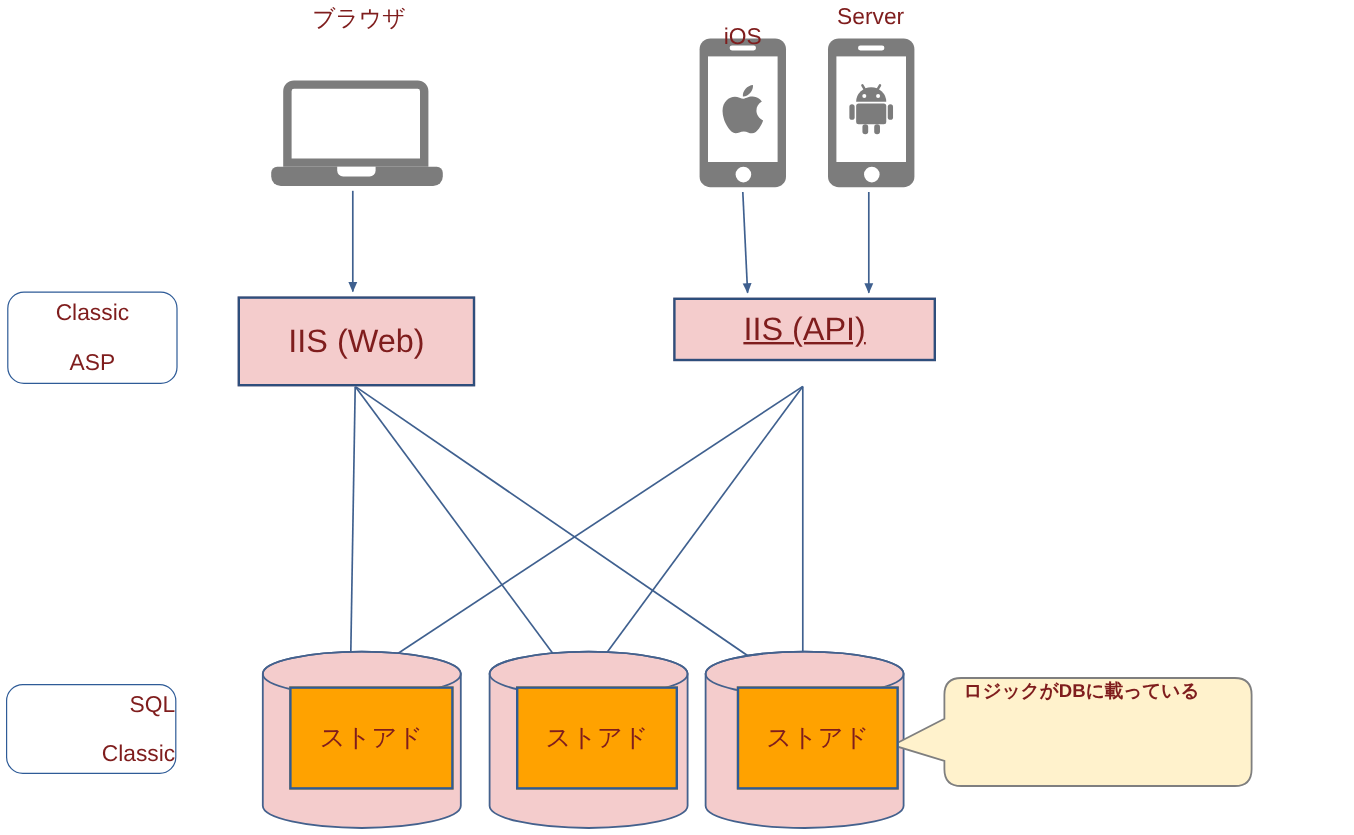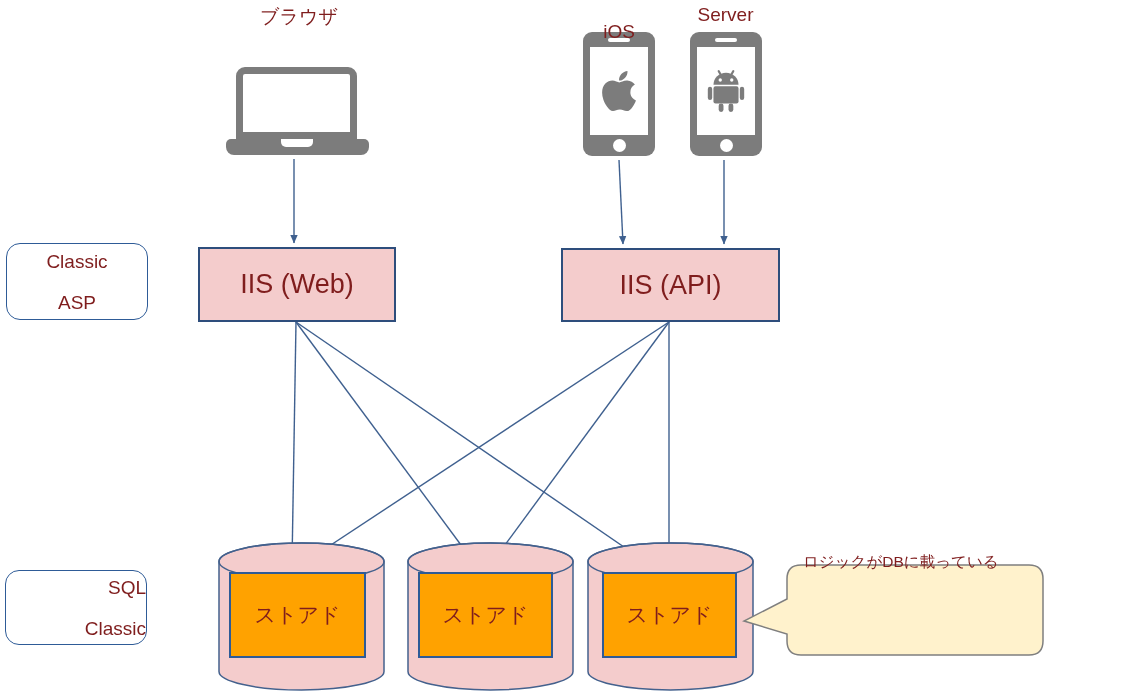--- a/index.html
+++ b/index.html
@@ -33,24 +33,24 @@
   .pink-box{background:#f4cccc;border:2px solid #2e4e7c;display:flex;
     align-items:center;justify-content:center;font-size:27px;z-index:2;box-sizing:border-box;}
 
   
   .round-box{background:#fff;border:1.5px solid #2e5b97;border-radius:14px;
     display:flex;flex-direction:column;align-items:center;justify-content:center;
     font-size:19px;line-height:25px;z-index:2;box-sizing:border-box;gap:16px;}
 
   
   .stored-box{background:#ffa200;border:2px solid #2e5b97;display:flex;
-    align-items:center;justify-content:center;font-size:21px;z-index:2;box-sizing:border-box;}
+    align-items:center;justify-content:center;font-size:21px;z-index:2;box-sizing:border-box;margin-left:12px;}
 
   
-  .callout-text{left:803px;top:550px;width:232px;font-size:15.5px;font-weight:normal;
+  .callout-text{left:803px;top:565px;width:232px;font-size:15.5px;font-weight:bold;
     line-height:23px;z-index:3;}
 </style>
 </head>
 <body>
 
 <div id="canvas">
 
   <svg id="shape-layer" viewBox="0 0 1128 696" xmlns="http://www.w3.org/2000/svg">
     <defs>
       <marker id="arrow" markerUnits="userSpaceOnUse" markerWidth="11" markerHeight="11" refX="8" refY="4.5" orient="auto">
@@ -131,21 +131,21 @@
     </div>
     <div class="abs phone-home"></div>
   </div>
 
   <div class="abs round-box txt" style="left:6px;top:243px;width:142px;height:77px;">
     <div>Classic</div>
     <div>ASP</div>
   </div>
 
   <div class="abs pink-box txt" style="left:198px;top:247px;width:198px;height:75px;">IIS (Web)</div>
-  <div class="abs pink-box txt" style="left:561px;top:248px;width:219px;height:74px;">IIS (API)</div>
+  <div class="abs pink-box txt" style="left:561px;top:248px;width:219px;height:53px;text-decoration:underline;">IIS (API)</div>
 
   <div class="abs round-box txt" style="left:5px;top:570px;width:142px;height:75px;align-items:flex-end;">
     <div>SQL</div>
     <div>Classic</div>
   </div>
 
   <div class="abs stored-box txt" style="left:229px;top:572px;width:137px;height:86px;">ストアド</div>
   <div class="abs stored-box txt" style="left:418px;top:572px;width:135px;height:86px;">ストアド</div>
   <div class="abs stored-box txt" style="left:602px;top:572px;width:135px;height:86px;">ストアド</div>
 

